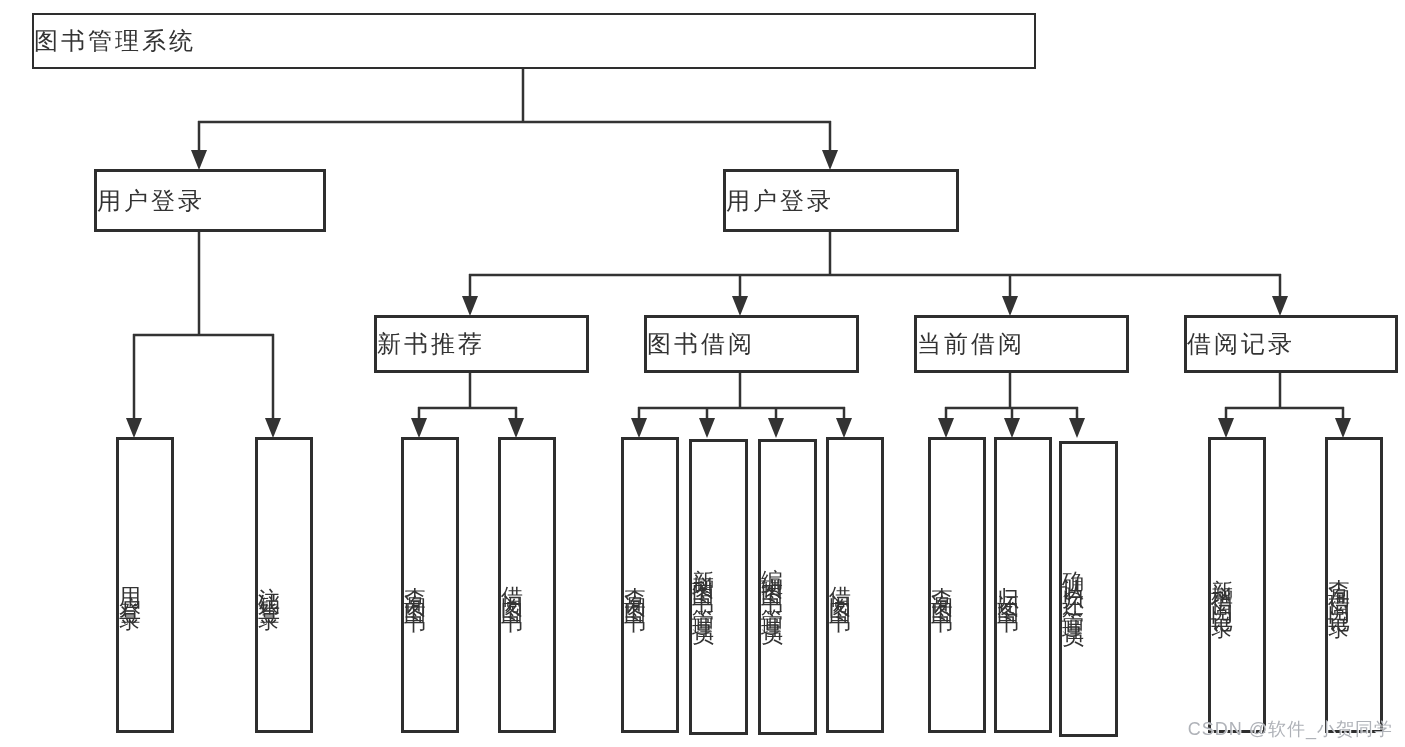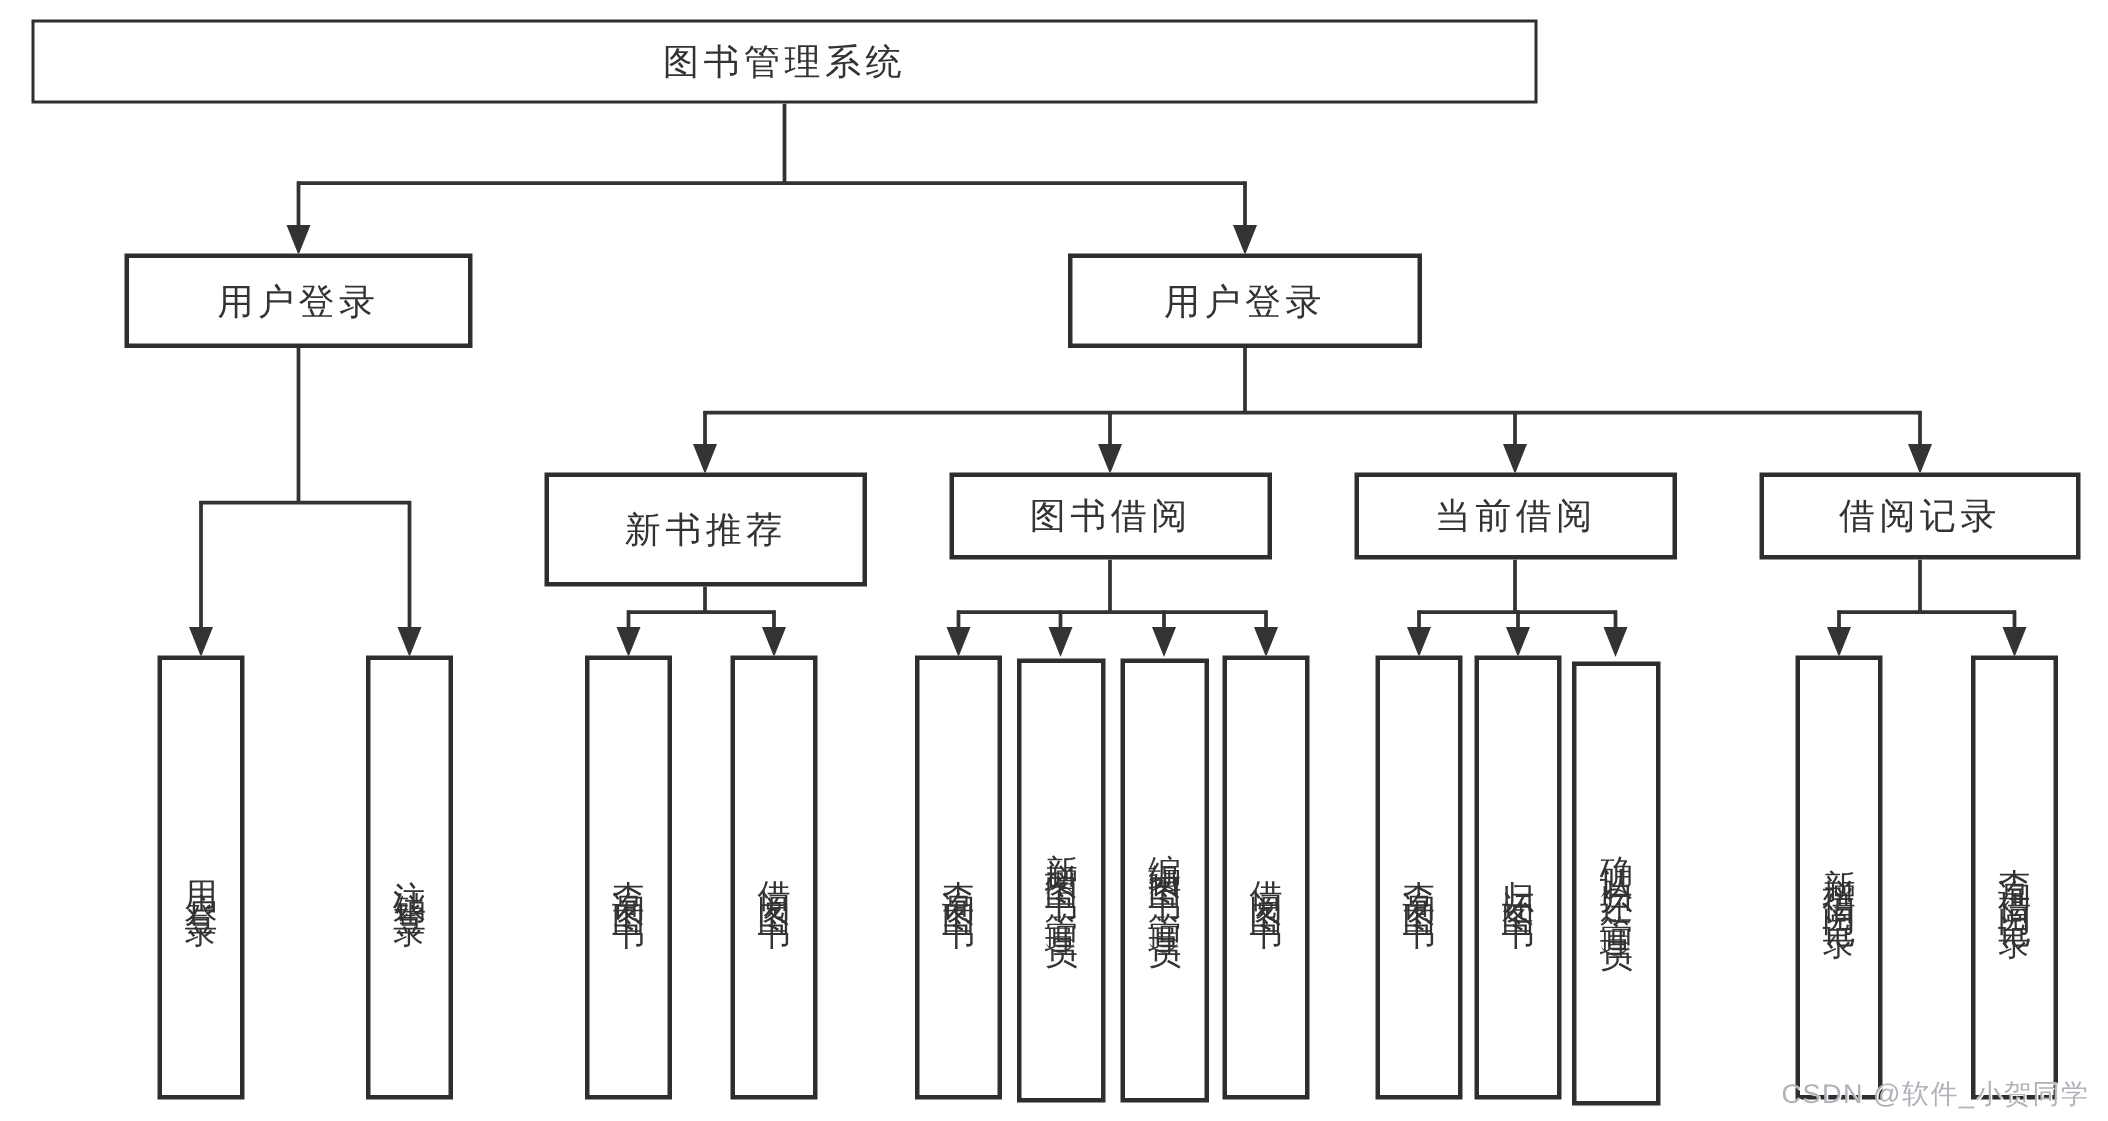--- a/index.html
+++ b/index.html
@@ -23,21 +23,21 @@
     height: 747px;
     pointer-events: none;
   }
   .node {
     position: absolute;
     box-sizing: border-box;
     background: #ffffff;
     border: 3px solid #2e2e2e;
     display: flex;
     align-items: center;
-    justify-content: center;
+    margin-left: 11px;
   }
   .node.root { border-width: 2px; }
   .lbl {
     color: #333333;
     white-space: nowrap;
   }
   .hbox .lbl {
     font-size: 24px;
     letter-spacing: 3px;
   }
@@ -135,21 +135,21 @@
     <span class="lbl">图书管理系统</span>
   </div>
 
   <div class="node hbox" style="left:83px;top:169px;width:232px;height:63px">
     <span class="lbl">用户登录</span>
   </div>
   <div class="node hbox" style="left:712px;top:169px;width:236px;height:63px">
     <span class="lbl">用户登录</span>
   </div>
 
-  <div class="node hbox" style="left:363px;top:315px;width:215px;height:76px">
+  <div class="node hbox" style="left:363px;top:315px;width:215px;height:58px">
     <span class="lbl">新书推荐</span>
   </div>
   <div class="node hbox" style="left:903px;top:315px;width:215px;height:58px">
     <span class="lbl">当前借阅</span>
   </div>
   <div class="node hbox" style="left:633px;top:315px;width:215px;height:58px">
     <span class="lbl">图书借阅</span>
   </div>
   <div class="node hbox" style="left:1173px;top:315px;width:214px;height:58px">
     <span class="lbl">借阅记录</span>

